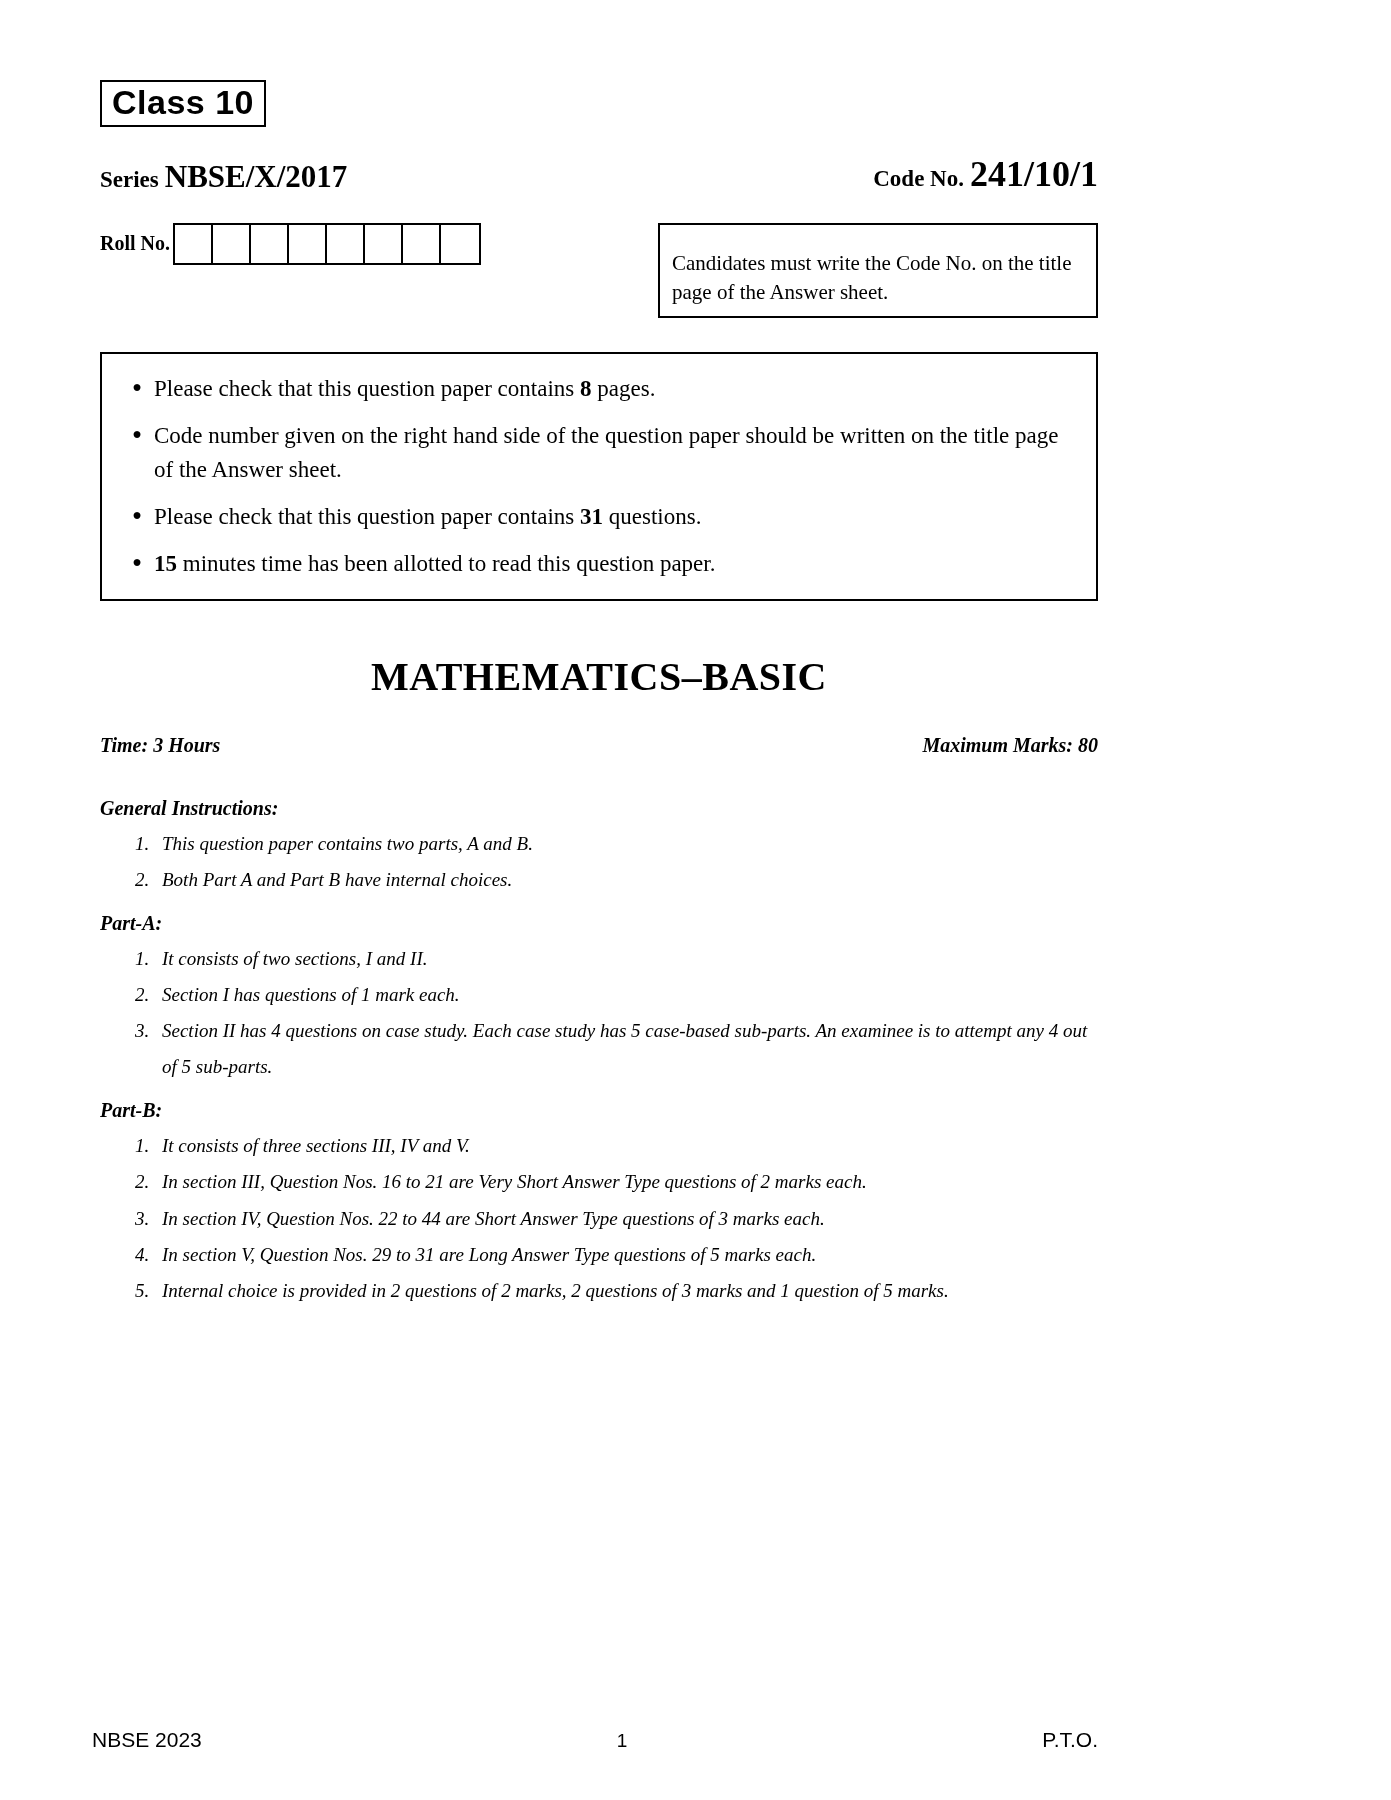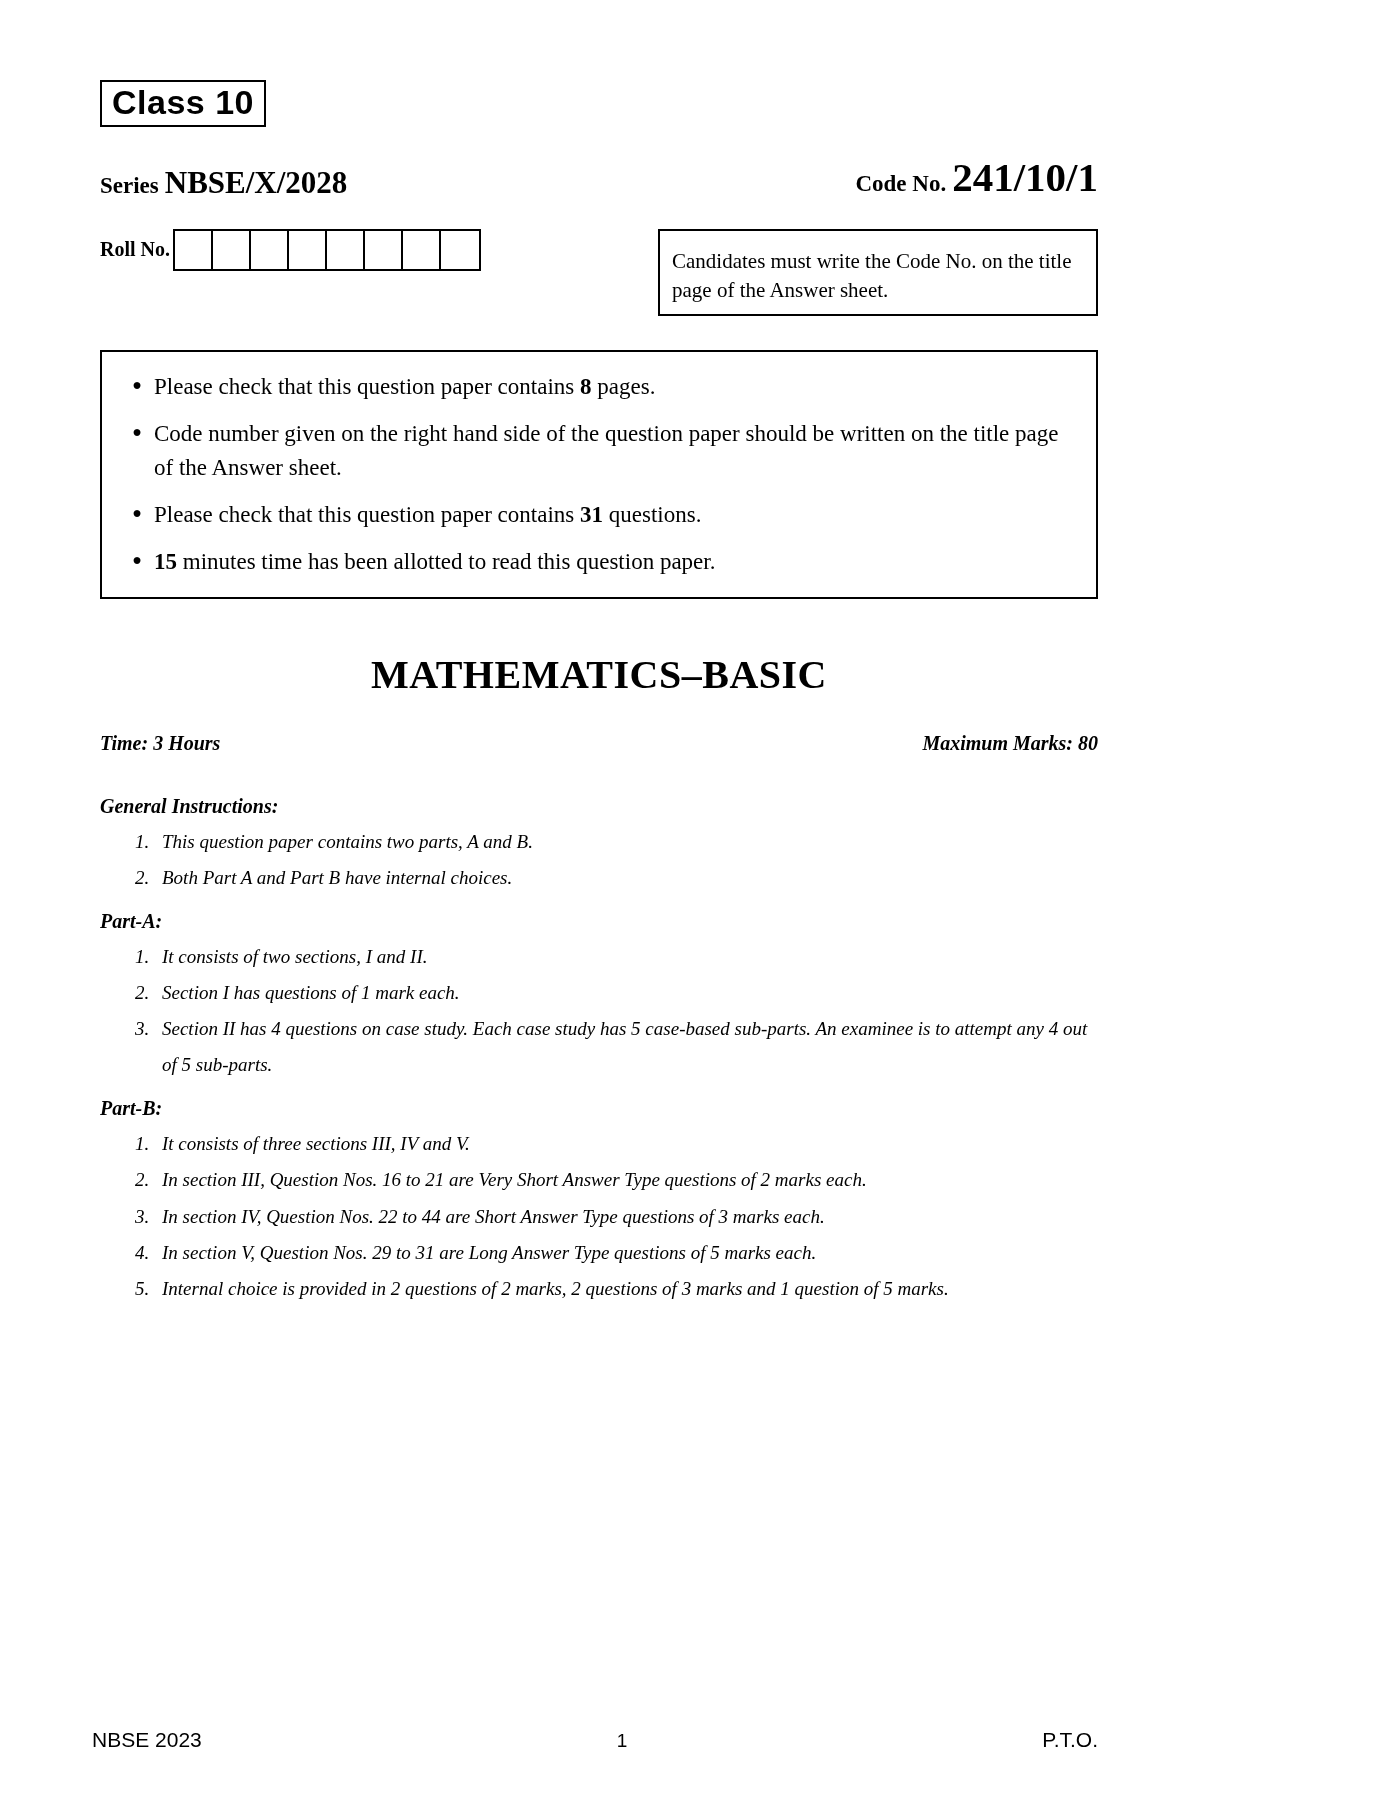--- a/index.html
+++ b/index.html
@@ -48,21 +48,21 @@
   .series-value {
     font-size: 31px;
     font-weight: bold;
     margin-left: 6px;
   }
   .code-label {
     font-size: 23px;
     font-weight: bold;
   }
   .code-value {
-    font-size: 41px;
+    font-size: 36px;
     font-weight: bold;
     margin-left: 6px;
   }
 
   .rollrow {
     display: flex;
     justify-content: space-between;
     align-items: flex-start;
     margin-top: 28px;
   }
@@ -83,21 +83,21 @@
   .roll-cell {
     width: 38px;
     height: 38px;
     border-right: 2px solid #000;
     box-sizing: border-box;
   }
   .roll-cell:last-child { border-right: none; }
 
   .code-note {
     border: 2px solid #000;
-    padding: 16px 12px 10px 12px;
+    padding: 24px 12px 10px 12px;
     width: 440px;
     box-sizing: border-box;
     font-size: 21px;
     line-height: 1.35;
   }
 
   
   .instr-box {
     border: 2px solid #000;
     margin-top: 34px;
@@ -179,21 +179,21 @@
 </style>
 </head>
 <body>
 
 <div class="page">
 
   <div class="class-box">Class 10</div>
 
   <div class="series-row">
     <div>
-      <span class="series-label">Series</span><span class="series-value">NBSE/X/2028</span>
+      <span class="series-label">Series</span><span class="series-value">NBSE/X/2017</span>
     </div>
     <div>
       <span class="code-label">Code No.</span><span class="code-value">241/10/1</span>
     </div>
   </div>
 
   <div class="rollrow">
     <div class="roll-wrap">
       <span class="roll-label">Roll No.</span>
       <span class="roll-boxes" id="roll-boxes">

